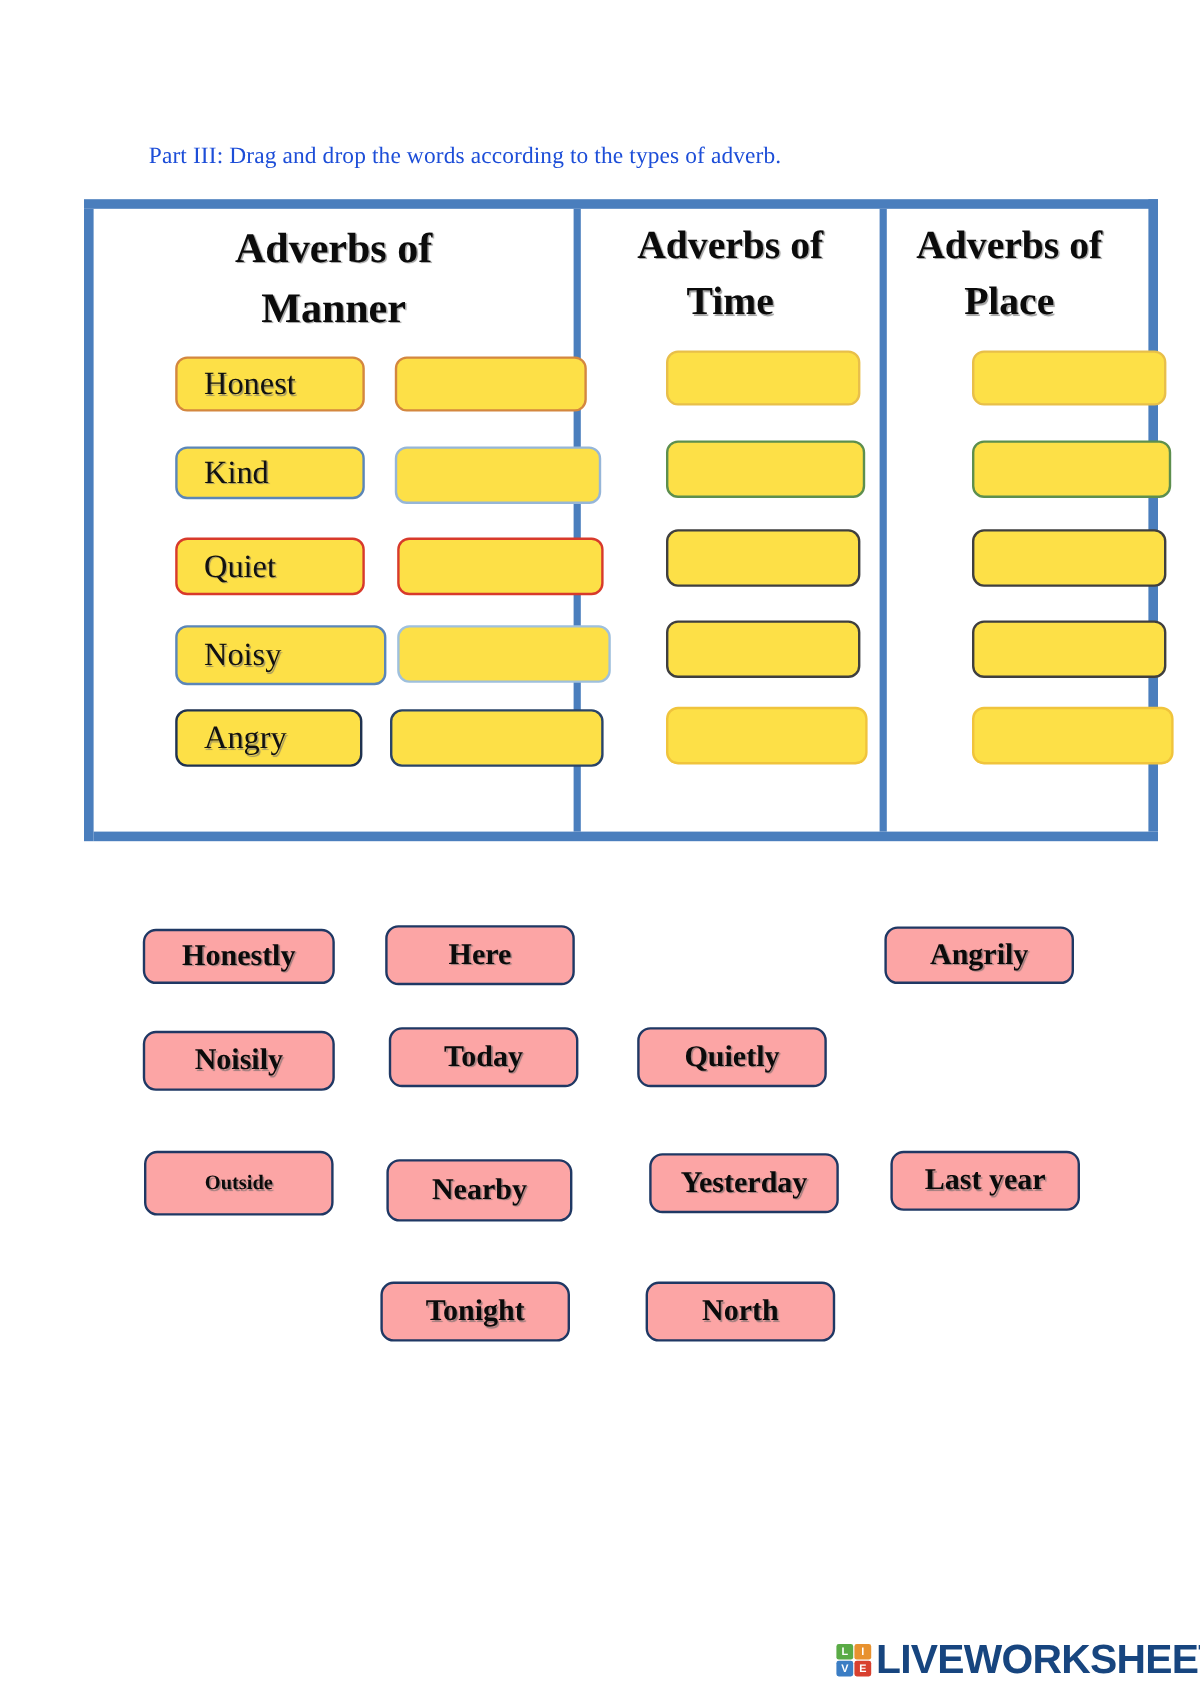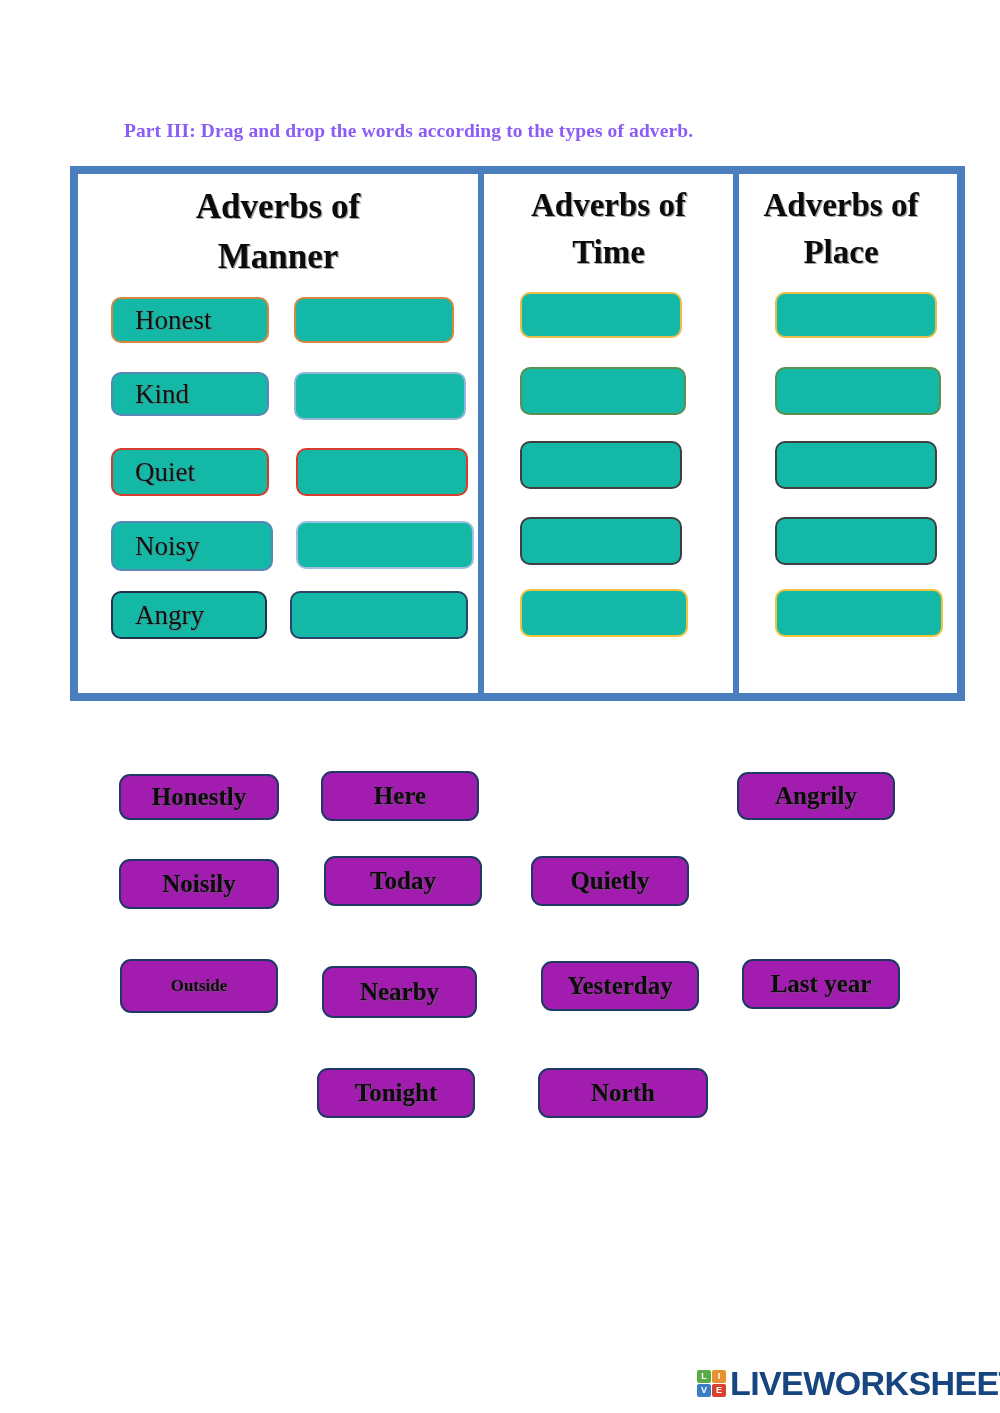--- a/index.html
+++ b/index.html
@@ -14,22 +14,22 @@
     font-family: "Liberation Serif", "DejaVu Serif", serif;
     overflow: hidden;
   }
 
   
   .part-heading {
     position: absolute;
     left: 124px;
     top: 120px;
     font-size: 19.5px;
-    font-weight: bold;
-    color: #8b5cf6;
+    font-weight: normal;
+    color: #1d4ed8;
     letter-spacing: 0.1px;
     white-space: nowrap;
   }
 
   
   .table-frame {
     position: absolute;
     left: 70px;
     top: 166px;
     width: 895px;
@@ -90,23 +90,24 @@
   }
   .col-manner .col-title { font-size: 35px; }
   .col-time   .col-title { font-size: 33px; }
   .col-place  .col-title { font-size: 33px; white-space: nowrap; margin-left: -14px; }
 
   
   .rows { position: relative; margin-top: 16px; }
   .box {
     position: absolute;
     box-sizing: border-box;
-    background: #14b8a6;
+    background: #fde047;
     border-style: solid;
     border-radius: 10px;
+    margin-left: 35px;
   }
   .box .word {
     position: absolute;
     left: 22px;
     top: 50%;
     transform: translateY(-50%);
     font-size: 27px;
     color: #111111;
     text-shadow: 1.1px 1.1px 0.6px rgba(110,110,110,0.6);
     white-space: nowrap;
@@ -116,21 +117,21 @@
   .word-bank {
     position: absolute;
     left: 0;
     top: 756px;
     width: 1000px;
     height: 390px;
   }
   .tile {
     position: absolute;
     box-sizing: border-box;
-    background: #a21caf;
+    background: #fca5a5;
     border: 2px solid #1f3864;
     border-radius: 11px;
     display: flex;
     align-items: center;
     justify-content: center;
     font-weight: bold;
     color: #0b0b0b;
     text-shadow: 1.3px 1.3px 0.7px rgba(100,100,100,0.6);
     white-space: nowrap;
   }
@@ -193,21 +194,21 @@
         </div>
         <div class="box" style="left: 216px; top: 0px; width: 160px; height: 46px; border-width: 2px; border-color: rgb(212, 135, 63);"></div>
         <div class="box" style="left: 33px; top: 75px; width: 158px; height: 44px; border-width: 2px; border-color: rgb(91, 134, 184);">
           <span class="word">Kind</span>
         </div>
         <div class="box" style="left: 216px; top: 75px; width: 172px; height: 48px; border-width: 2px; border-color: rgb(150, 182, 216);"></div>
         <div class="box" style="left: 33px; top: 151px; width: 158px; height: 48px; border-width: 2px; border-color: rgb(216, 58, 43);">
           <span class="word">Quiet</span>
         </div>
         <div class="box" style="left: 218px; top: 151px; width: 172px; height: 48px; border-width: 2px; border-color: rgb(216, 58, 43);"></div>
-        <div class="box" style="left: 33px; top: 224px; width: 162px; height: 50px; border-width: 2px; border-color: rgb(91, 134, 184);">
+        <div class="box" style="left: 33px; top: 224px; width: 176px; height: 50px; border-width: 2px; border-color: rgb(91, 134, 184);">
           <span class="word">Noisy</span>
         </div>
         <div class="box" style="left: 218px; top: 224px; width: 178px; height: 48px; border-width: 2px; border-color: rgb(159, 192, 221);"></div>
         <div class="box" style="left: 33px; top: 294px; width: 156px; height: 48px; border-width: 2px; border-color: rgb(31, 50, 80);">
           <span class="word">Angry</span>
         </div>
         <div class="box" style="left: 212px; top: 294px; width: 178px; height: 48px; border-width: 2px; border-color: rgb(42, 68, 104);"></div>
       </div>
   </div>
 
@@ -245,21 +246,21 @@
     <div class="tile" style="left: 321px; top: 15px; width: 158px; height: 50px; font-size: 25px; border-color: rgb(31, 56, 100);">Here</div>
     <div class="tile" style="left: 737px; top: 16px; width: 158px; height: 48px; font-size: 25px; border-color: rgb(31, 56, 100);">Angrily</div>
     <div class="tile" style="left: 119px; top: 103px; width: 160px; height: 50px; font-size: 25px; border-color: rgb(31, 56, 100);">Noisily</div>
     <div class="tile" style="left: 324px; top: 100px; width: 158px; height: 50px; font-size: 25px; border-color: rgb(31, 56, 100);">Today</div>
     <div class="tile" style="left: 531px; top: 100px; width: 158px; height: 50px; font-size: 25px; border-color: rgb(31, 56, 100);">Quietly</div>
     <div class="tile" style="left: 120px; top: 203px; width: 158px; height: 54px; font-size: 17px; border-color: rgb(31, 56, 100);">Outside</div>
     <div class="tile" style="left: 322px; top: 210px; width: 155px; height: 52px; font-size: 25px; border-color: rgb(31, 56, 100);">Nearby</div>
     <div class="tile" style="left: 541px; top: 205px; width: 158px; height: 50px; font-size: 25px; border-color: rgb(31, 56, 100);">Yesterday</div>
     <div class="tile" style="left: 742px; top: 203px; width: 158px; height: 50px; font-size: 25px; border-color: rgb(31, 56, 100);">Last year</div>
     <div class="tile" style="left: 317px; top: 312px; width: 158px; height: 50px; font-size: 25px; border-color: rgb(31, 56, 100);">Tonight</div>
-    <div class="tile" style="left: 538px; top: 312px; width: 170px; height: 50px; font-size: 25px; border-color: rgb(31, 56, 100);">North</div>
+    <div class="tile" style="left: 538px; top: 312px; width: 158px; height: 50px; font-size: 25px; border-color: rgb(31, 56, 100);">North</div>
   </div>
 
 <div class="lw-logo">
   <div class="lw-grid" id="lw-grid">
       <div class="lw-cell" style="background: rgb(90, 171, 70);">L</div>
       <div class="lw-cell" style="background: rgb(232, 146, 47);">I</div>
       <div class="lw-cell" style="background: rgb(59, 125, 196);">V</div>
       <div class="lw-cell" style="background: rgb(216, 64, 47);">E</div>
     </div>
   <div class="lw-text">LIVEWORKSHEETS</div>

